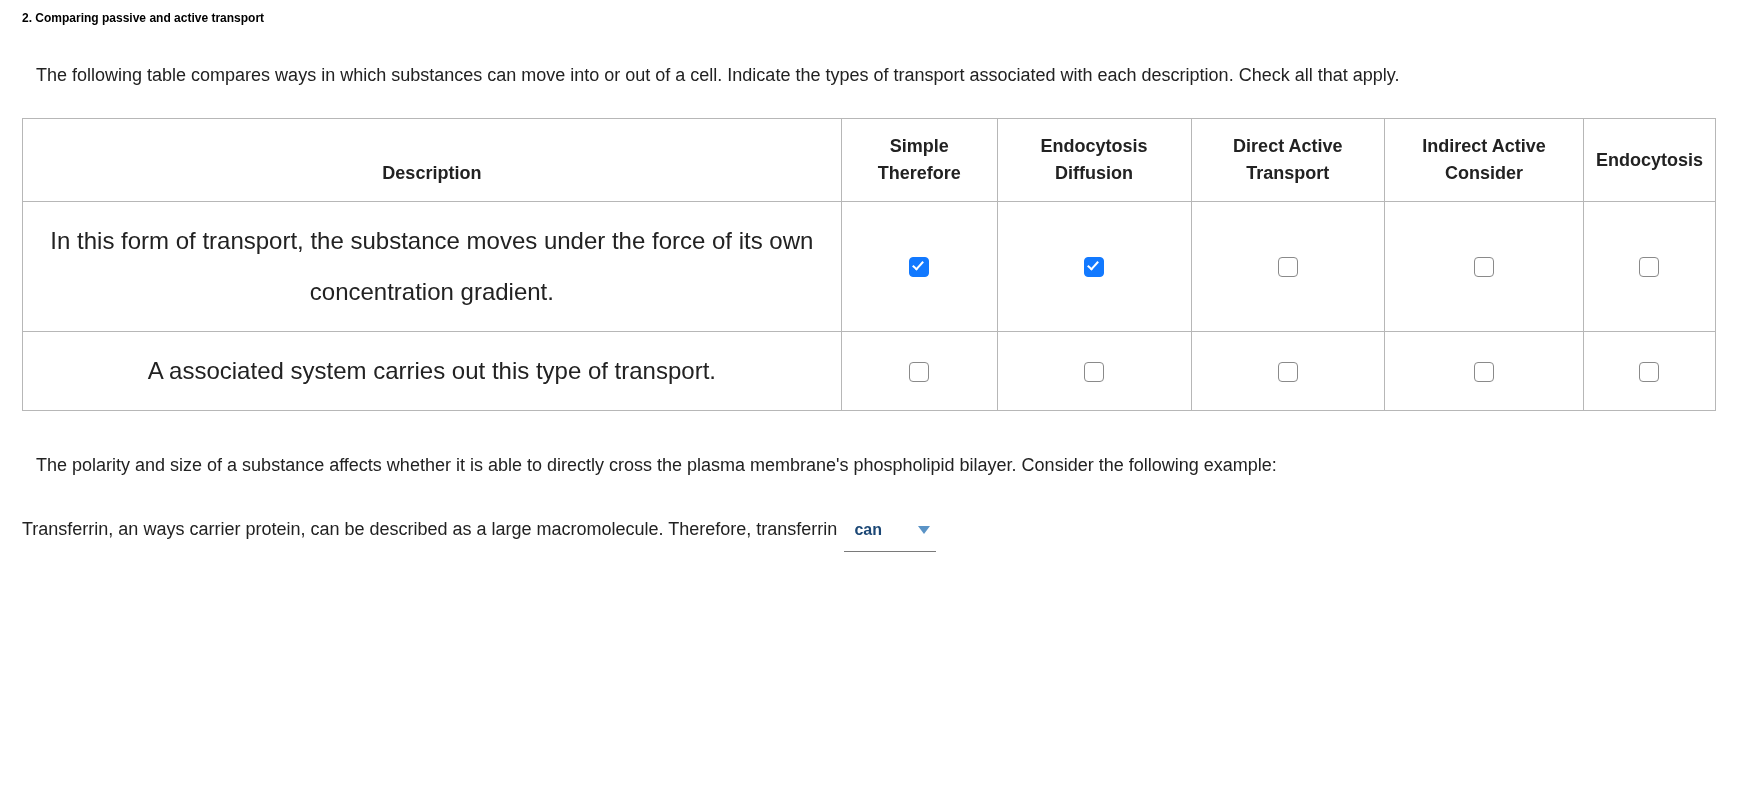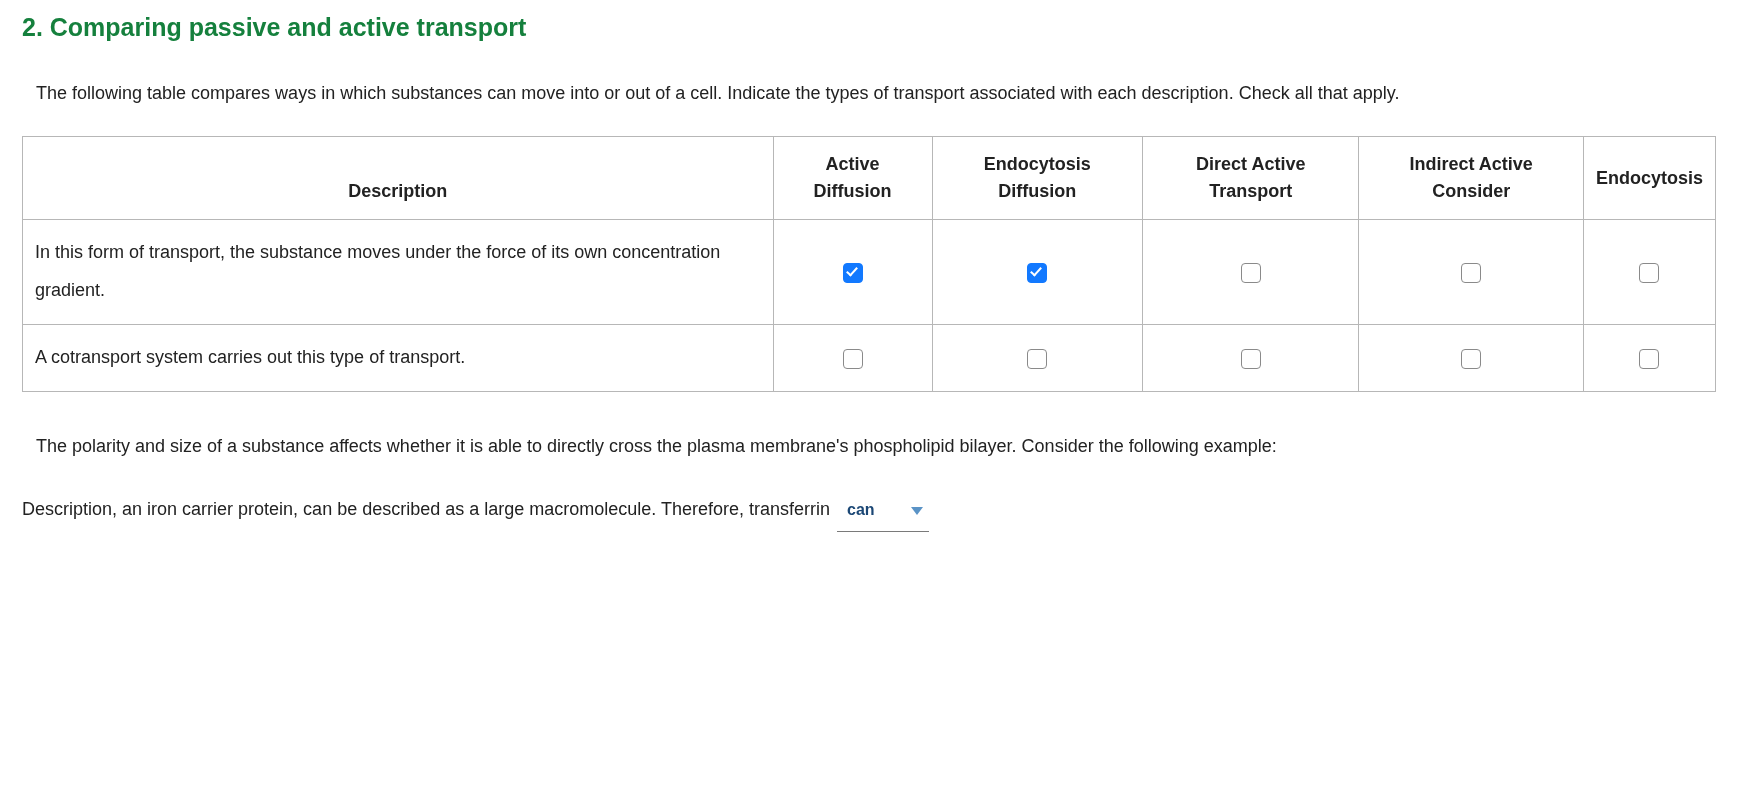--- a/index.html
+++ b/index.html
@@ -4,23 +4,23 @@
 <style>
   html,body{margin:0;padding:0;}
   body{
     font-family:Verdana,Geneva,sans-serif;
     font-size:18px;
     color:#222;
     padding:10px 22px 40px 22px;
     line-height:1.4;
   }
   .q-title{
-    color:#15803d;
+    color:#000000;
     font-weight:bold;
-    font-size:25px;
+    font-size:12px;
     margin:0 0 28px 0;
   }
   .para{
     font-size:18px;
     line-height:2.3;
     margin:0 0 22px 14px;
   }
   table.tbl{
     width:100%;
     border-collapse:collapse;
@@ -32,23 +32,23 @@
     vertical-align:middle;
   }
   table.tbl th{
     font-weight:bold;
     font-size:18px;
     text-align:center;
     line-height:1.5;
   }
   table.tbl th.desc-head{ text-align:center; vertical-align:bottom; }
   table.tbl td.desc{
-    text-align:left;
+    text-align:center;
     line-height:2.1;
-    font-size:18px;
+    font-size:24px;
   }
   table.tbl td.cb{ text-align:center; }
   .chk{
     display:inline-block;
     width:18px;height:18px;
     border:1.5px solid #8a8a8a;
     border-radius:4px;
     background:#fff;
     vertical-align:middle;
     position:relative;
@@ -99,48 +99,48 @@
 <body>
 
 <div class="q-title">2. Comparing passive and active transport</div>
 
 <div class="para">The following table compares ways in which substances can move into or out of a cell. Indicate the types of transport associated with each description. Check all that apply.</div>
 
 <table class="tbl">
   <thead>
     <tr>
       <th class="desc-head">Description</th>
-      <th>Active Diffusion</th>
+      <th>Simple Therefore</th>
       <th>Endocytosis Diffusion</th>
       <th>Direct Active Transport</th>
       <th>Indirect Active Consider</th>
       <th>Endocytosis</th>
     </tr>
   </thead>
   <tbody id="tbody">
       <tr>
         <td class="desc">In this form of transport, the substance moves under the force of its own concentration gradient.</td>
         <td class="cb"><span class="chk checked"></span></td>
         <td class="cb"><span class="chk checked"></span></td>
         <td class="cb"><span class="chk"></span></td>
         <td class="cb"><span class="chk"></span></td>
         <td class="cb"><span class="chk"></span></td>
       </tr>
       <tr>
-        <td class="desc">A cotransport system carries out this type of transport.</td>
+        <td class="desc">A associated system carries out this type of transport.</td>
         <td class="cb"><span class="chk"></span></td>
         <td class="cb"><span class="chk"></span></td>
         <td class="cb"><span class="chk"></span></td>
         <td class="cb"><span class="chk"></span></td>
         <td class="cb"><span class="chk"></span></td>
       </tr>
     </tbody>
 </table>
 
 <div class="para">The polarity and size of a substance affects whether it is able to directly cross the plasma membrane's phospholipid bilayer. Consider the following example:</div>
 
 <div class="inline-sentence">
-  <span>Description, an iron carrier protein, can be described as a large macromolecule. Therefore, transferrin </span>
+  <span>Transferrin, an ways carrier protein, can be described as a large macromolecule. Therefore, transferrin </span>
   <span class="dropdown">
     <span class="val">can</span>
     <span class="caret"></span>
   </span>
 </div>
 
 </body></html>

